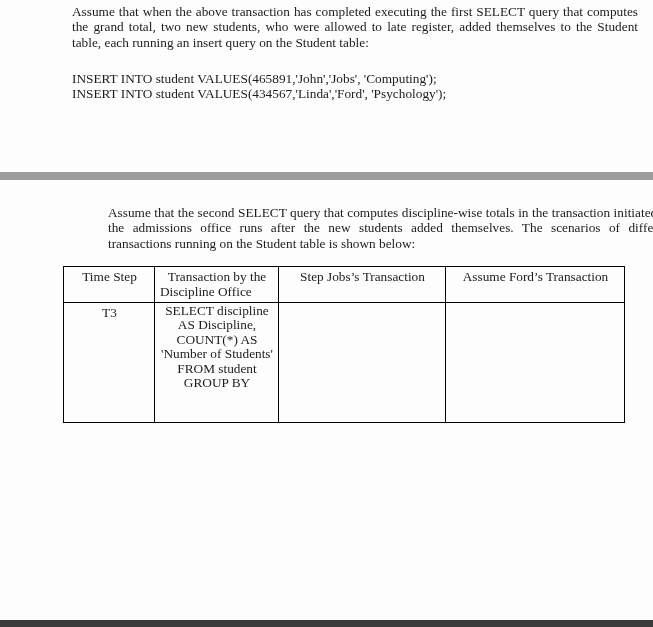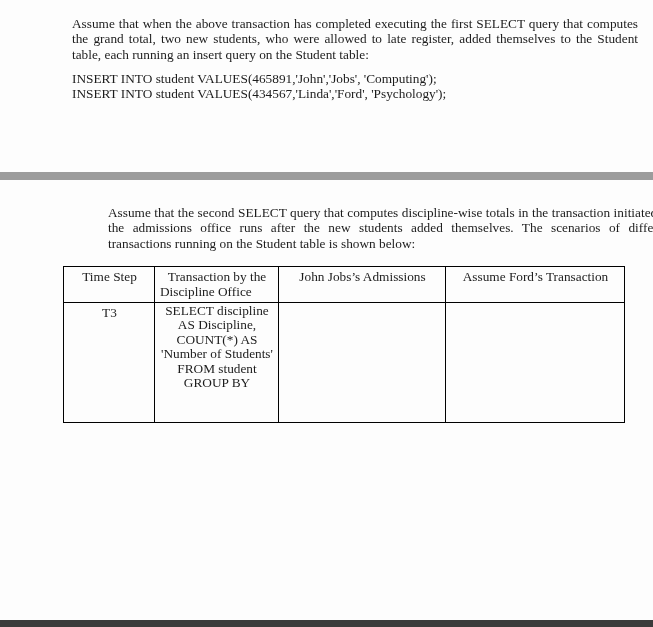--- a/index.html
+++ b/index.html
@@ -18,21 +18,21 @@
     color:var(--text);
     font-size:13.3px;
     line-height:15.4px;
   }
   .para{
     position:absolute;
     left:72px;
     width:566px;
     text-align:justify;
   }
-  .para-1{top:16px;}
+  .para-1{top:4px;}
   .para-2{top:205px;margin-left:36px;}
   .code-block{
     position:absolute;
     left:72px;
     top:71px;
     width:566px;
     white-space:pre-line;
   }
   .pagebreak-bar{
     position:absolute;
@@ -101,21 +101,21 @@
   <colgroup>
     <col style="width:91px">
     <col style="width:124px">
     <col style="width:167px">
     <col style="width:179px">
   </colgroup>
   <thead>
     <tr>
       <th>Time Step</th>
       <th class="cell-justify">Transaction by the Discipline Office</th>
-      <th>John Jobs’s Admissions</th>
+      <th>Step Jobs’s Transaction</th>
       <th>Assume Ford’s Transaction</th>
     </tr>
   </thead>
   <tbody>
     <tr class="row-t3">
       <td>T3</td>
       <td class="cell-pre">SELECT discipline
 AS Discipline,
 COUNT(*) AS
 'Number of Students'

